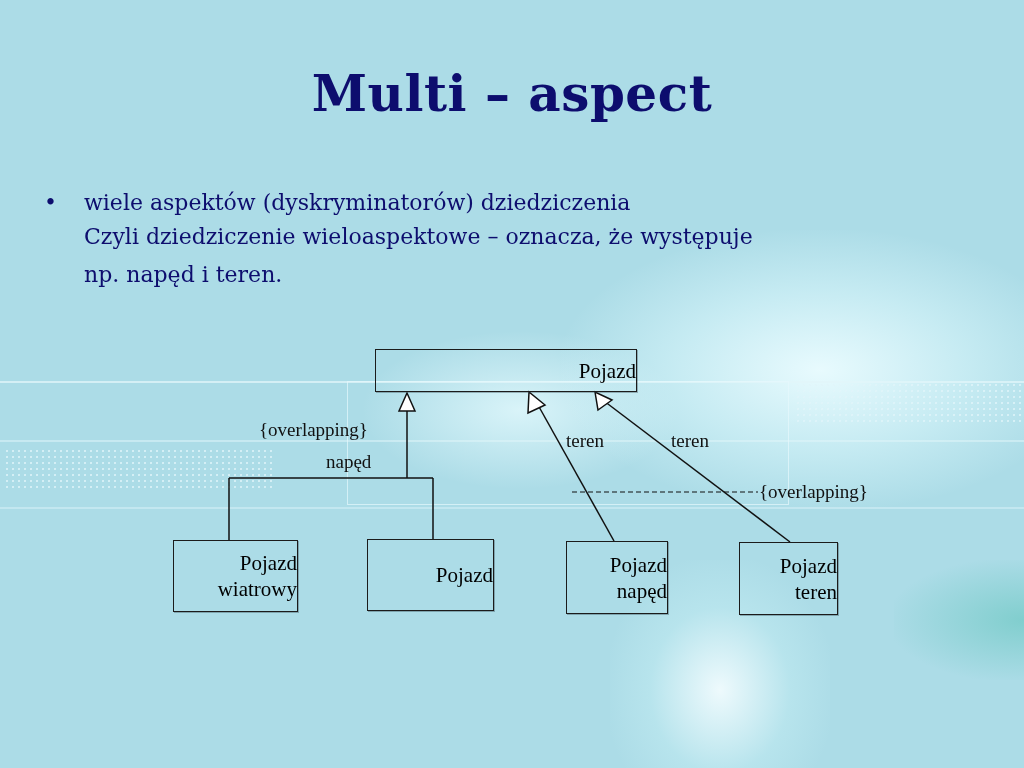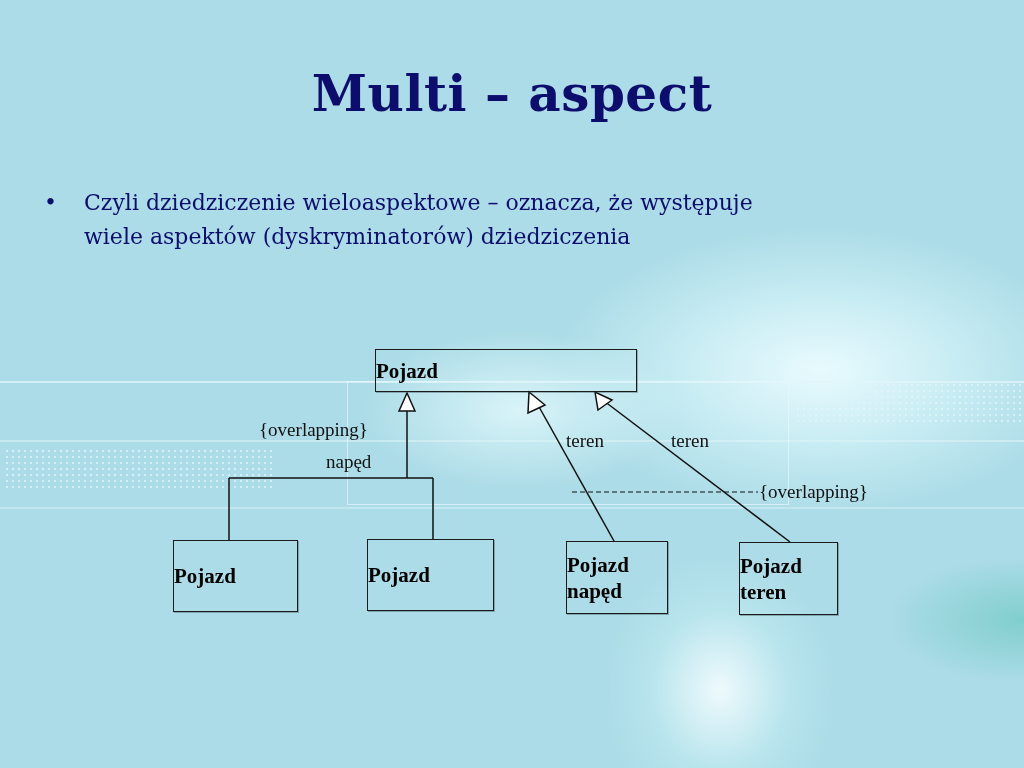--- a/index.html
+++ b/index.html
@@ -41,22 +41,22 @@
       position: absolute; left: 44px; top: 186px; width: 900px;
       font-family: "DejaVu Serif", "Liberation Serif", serif;
       font-size: 22px; color: #0d0d6e; line-height: 34px;
     }
     .bullet-dot { position: absolute; left: 0; top: 0; }
     .bullet-text { margin-left: 40px; }
     .bullet-sub { margin-left: 40px; margin-top: 4px; }
     .diagram { position: absolute; left: 0; top: 0; width: 1024px; height: 768px; }
     .node {
       position: absolute; border: 1.5px solid #1b1b1b; box-sizing: border-box;
-      font-family: "Liberation Serif", serif; font-weight: bold; color: #000;
-      text-align: left; display: flex; flex-direction: column; justify-content: center;
+      font-family: "Liberation Serif", serif; font-weight: normal; color: #000;
+      text-align: right; display: flex; flex-direction: column; justify-content: center;
       font-size: 21px; line-height: 26px;
       box-shadow: 1px 1px 0 rgba(40,60,70,0.35);
     }
     .lbl { position: absolute; font-family: "Liberation Serif", serif; font-size: 19px; color: #111; white-space: nowrap; }
   </style>
 </head>
 <body>
 
 <div class="bg">
   <div class="glow3"></div>
@@ -69,23 +69,24 @@
   <div class="frame" style="left:347px;top:381px;width:440px;height:122px;"></div>
   <div class="dots" style="left:4px;top:448px;width:270px;height:40px;"></div>
   <div class="dots" style="left:795px;top:382px;width:229px;height:40px;"></div>
 </div>
 
 <h1 class="title">Multi – aspect</h1>
 
 <div class="bullet-block">
   <span class="bullet-dot">•</span>
   <div class="bullet-text">
+    <div>wiele aspektów (dyskryminatorów) dziedziczenia</div>
     <div>Czyli dziedziczenie wieloaspektowe – oznacza, że występuje</div>
-    <div>wiele aspektów (dyskryminatorów) dziedziczenia</div>
   </div>
+  <div class="bullet-sub">np. napęd i teren.</div>
 </div>
 
 <div class="diagram">
   <svg width="1024" height="768" style="position:absolute;left:0;top:0;">
     <g stroke="#111" stroke-width="1.5" fill="none">
 
       <line x1="407" y1="410" x2="407" y2="478"></line>
       <line x1="229" y1="478" x2="433" y2="478"></line>
       <line x1="229" y1="478" x2="229" y2="540"></line>
       <line x1="433" y1="478" x2="433" y2="539"></line>
@@ -101,20 +102,21 @@
       <polygon points="595,392 598,410 612,400"></polygon>
     </g>
   </svg>
 
   <div class="node" style="left:375px;top:349px;width:262px;height:43px;">
     <span>Pojazd</span>
   </div>
 
   <div class="node" style="left:173px;top:540px;width:125px;height:72px;">
     <span>Pojazd</span>
+    <span>wiatrowy</span>
   </div>
   <div class="node" style="left:367px;top:539px;width:127px;height:72px;">
     <span>Pojazd</span>
   </div>
   <div class="node" style="left:566px;top:541px;width:102px;height:73px;">
     <span>Pojazd</span>
     <span>napęd</span>
   </div>
   <div class="node" style="left:739px;top:542px;width:99px;height:73px;">
     <span>Pojazd</span>

